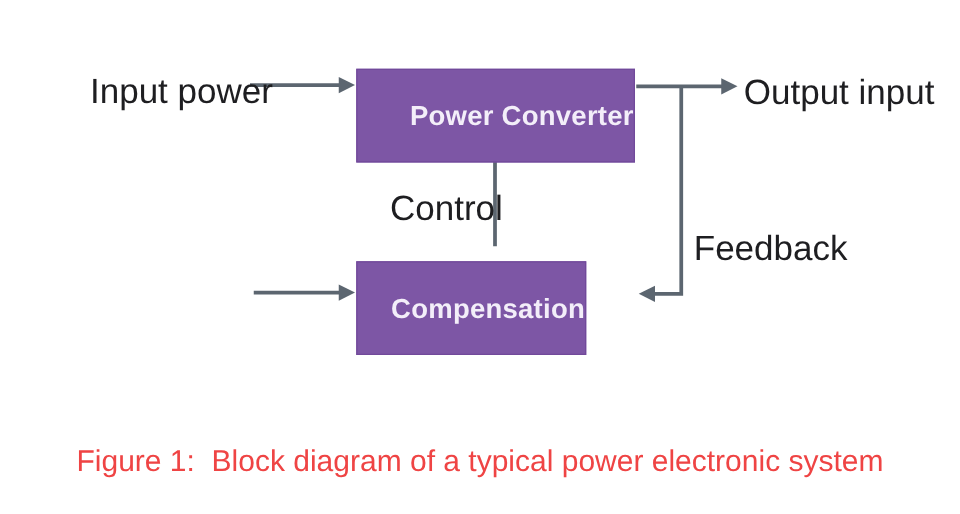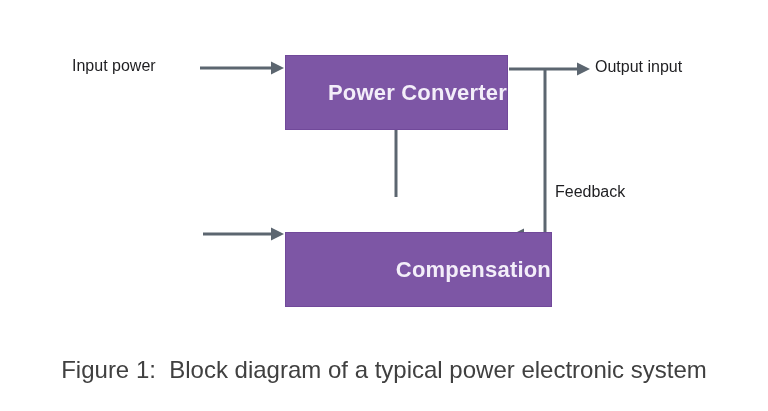--- a/index.html
+++ b/index.html
@@ -39,43 +39,43 @@
     letter-spacing: 0.2px;
   }
   .block-power {
     left: 285px;
     top: 31px;
     width: 223px;
     height: 75px;
   }
   .block-comp {
     left: 285px;
-    top: 208px;
-    width: 267px;
+    top: 185px;
+    width: 184px;
     height: 75px;
     padding-left: 14px;
   }
   .flow-label {
     position: absolute;
     color: #1e1e21;
-    font-size: 16px;
+    font-size: 28px;
     white-space: nowrap;
   }
   .label-input     { left: 72px;  top: 57px;  }
   .label-output    { left: 595px; top: 58px;  }
   .label-control   { left: 312px; top: 151px; }
   .label-feedback  { left: 555px; top: 154px; margin-top: 29px; }
   .label-reference { left: 33px;  top: 221px; }
   .caption {
     position: absolute;
     left: 0;
     top: 356px;
     width: 768px;
     text-align: center;
-    color: #404040;
+    color: #ef4444;
     font-size: 24px;
     white-space: pre;
   }
 </style>
 </head>
 <body>
 
 <div class="canvas">
 
   <svg class="arrow-layer" viewBox="0 0 768 411" xmlns="http://www.w3.org/2000/svg">
@@ -111,19 +111,20 @@
   </div>
 
   <div class="block block-comp">
     <span class="block-label">Compensation</span>
   </div>
 
   <div class="flow-label label-input">Input power</div>
 
   <div class="flow-label label-output">Output input</div>
 
+  <div class="flow-label label-control">Control</div>
 
   <div class="flow-label label-feedback">Feedback</div>
 
 
   <div class="caption">Figure 1:  Block diagram of a typical power electronic system</div>
 
 </div>
 
 </body></html>

